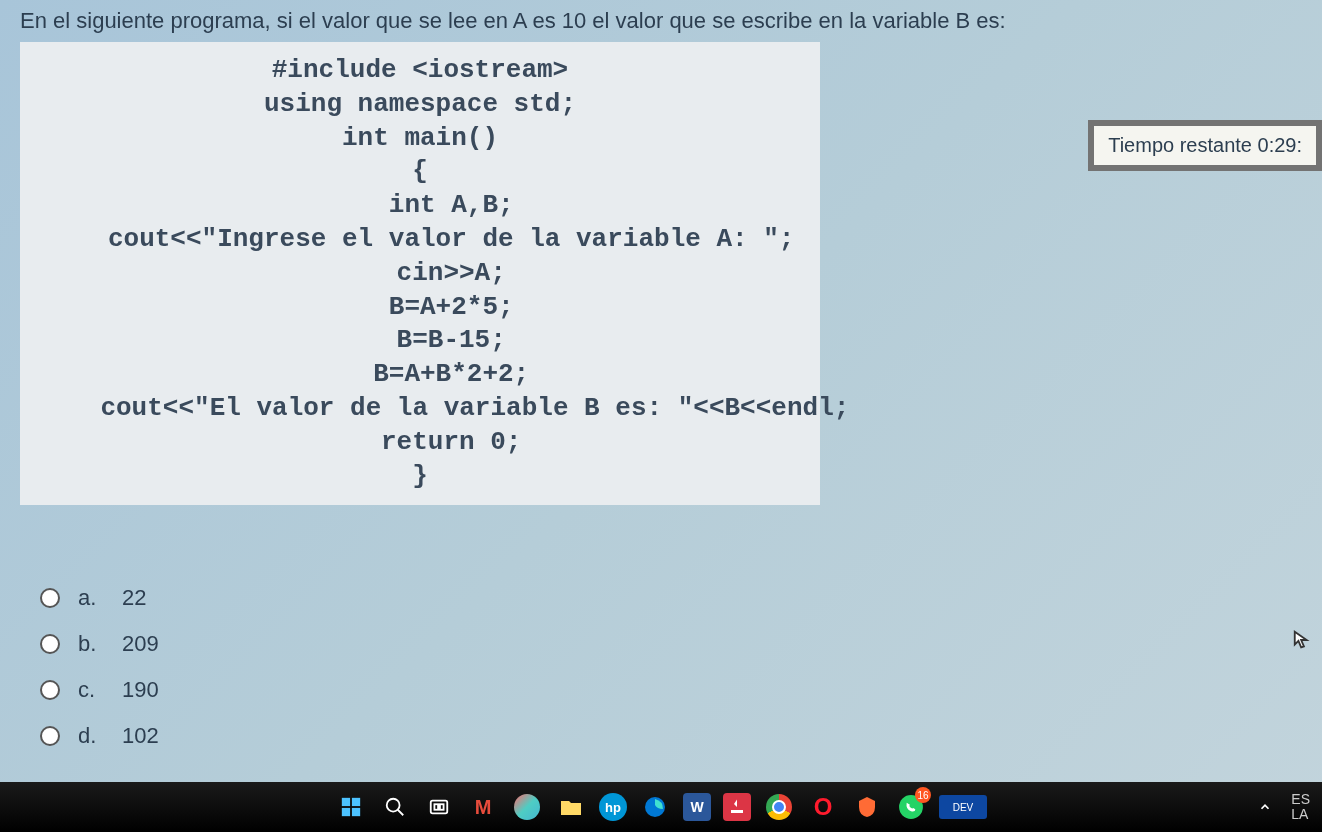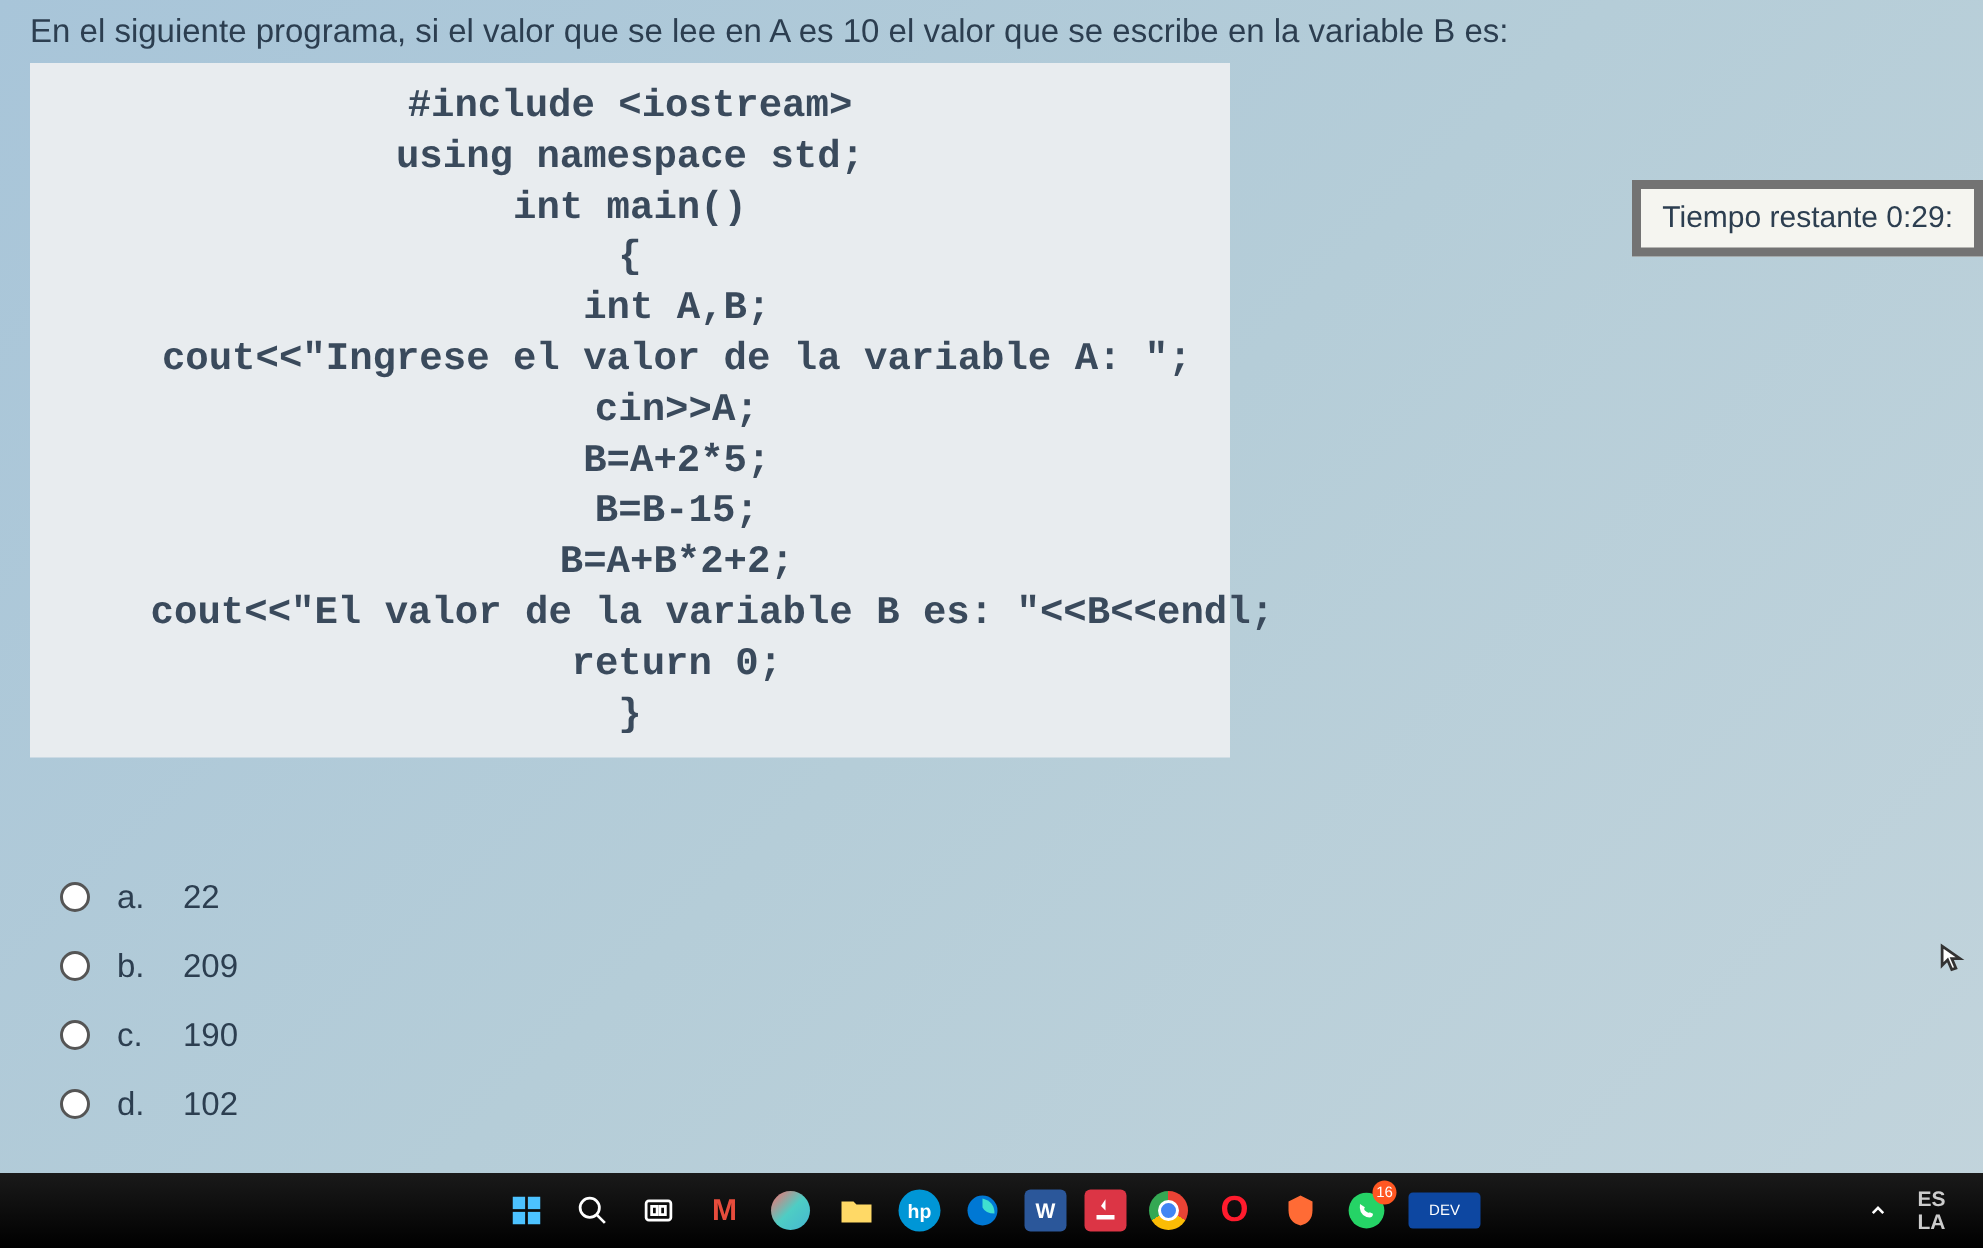--- a/index.html
+++ b/index.html
@@ -92,22 +92,21 @@
       display: flex;
       align-items: center;
       gap: 12px;
       margin: 0 auto;
     }
     .taskbar-right {
       display: flex;
       align-items: center;
       gap: 10px;
       position: absolute;
-      right: 25px;
-      font-weight: bold;
+      right: 12px;
     }
     .taskbar-icon {
       width: 32px;
       height: 32px;
       display: flex;
       align-items: center;
       justify-content: center;
       font-size: 20px;
       cursor: pointer;
       border-radius: 4px;

